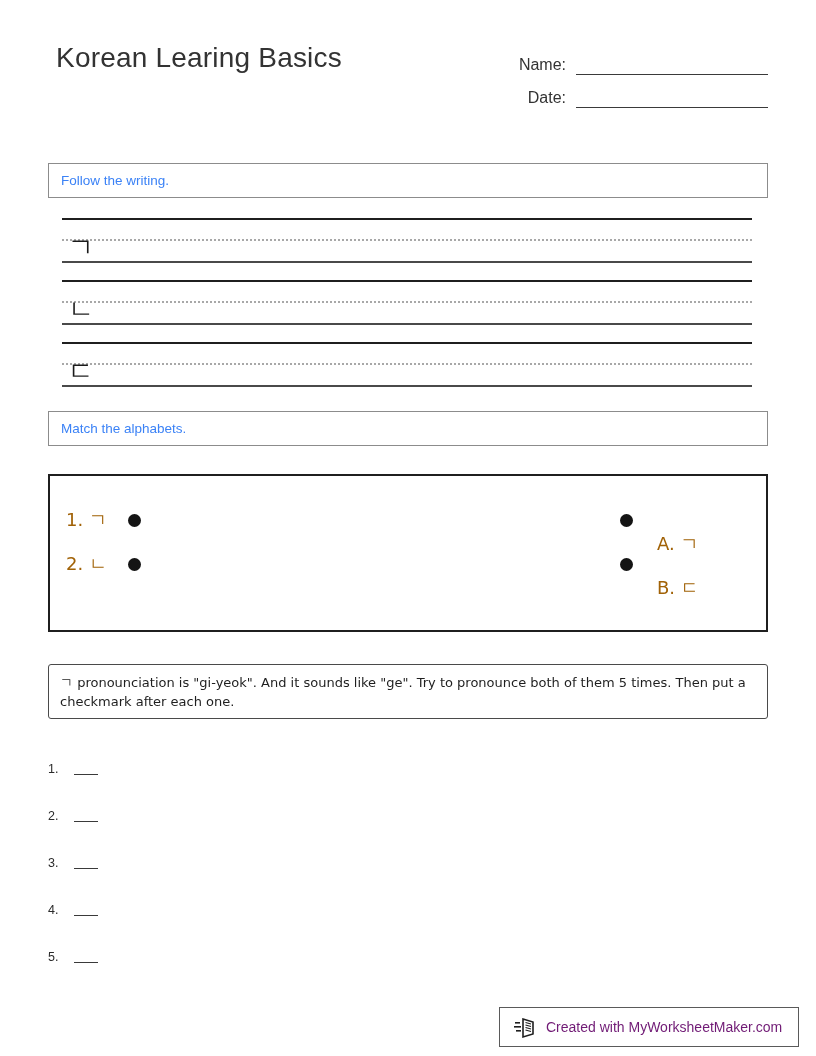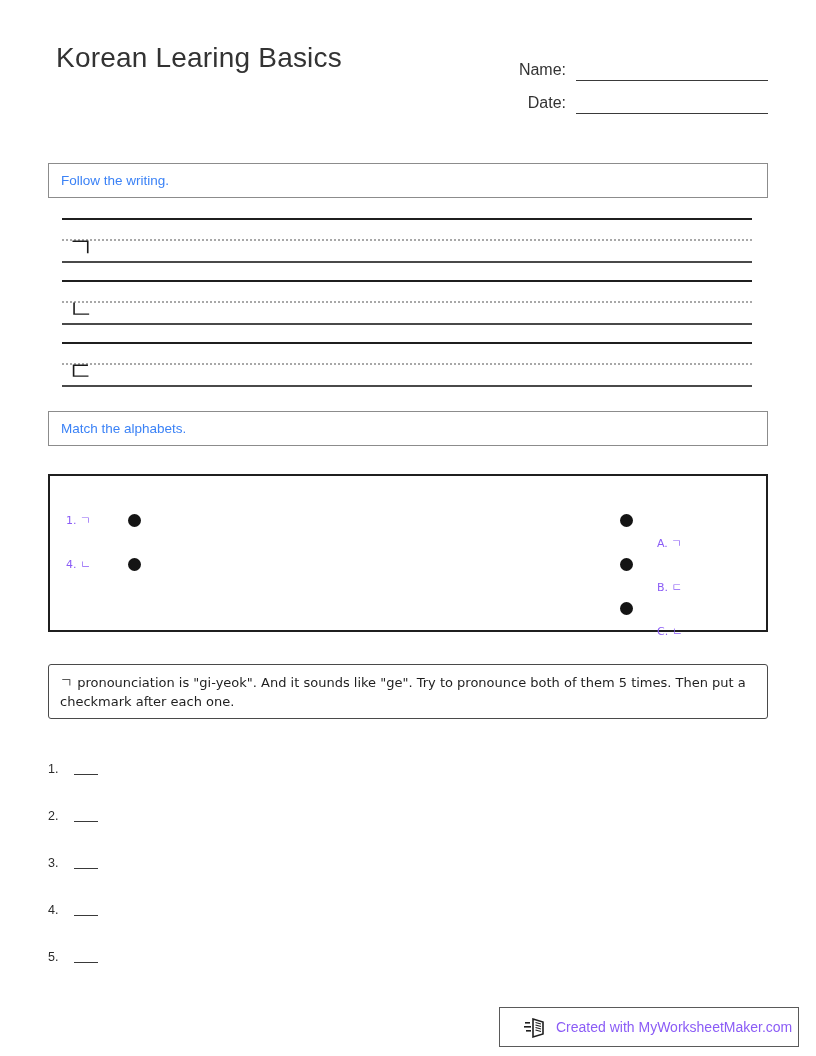--- a/index.html
+++ b/index.html
@@ -42,21 +42,21 @@
 
   .meta-fields {
     position: absolute;
     right: 0;
     top: 6px;
     width: 270px;
   }
 
   .meta-row {
     display: flex;
-    align-items: flex-end;
+    align-items: center;
     justify-content: flex-end;
     height: 33px;
   }
 
   .meta-label {
     font-size: 16px;
     color: #333333;
     padding-right: 10px;
     line-height: 22px;
   }
@@ -161,22 +161,22 @@
     display: flex;
     align-items: center;
     height: 44px;
   }
 
   .match-item-right {
     justify-content: flex-start;
   }
 
   .match-label {
-    font-size: 11px;
-    color: #8b5cf6;
+    font-size: 18px;
+    color: #a16207;
     width: 46px;
     font-family: "DejaVu Sans", sans-serif;
     white-space: nowrap;
   }
 
   .match-dot {
     width: 13px;
     height: 13px;
     border-radius: 50%;
     background: #141414;
@@ -235,23 +235,23 @@
   .footer-badge {
     position: absolute;
     left: 499px;
     top: 1007px;
     width: 300px;
     height: 40px;
     border: 1.2px solid #5a5a5a;
     background: #ffffff;
     display: flex;
     align-items: center;
-    padding-left: 24px;
+    padding-left: 14px;
     font-size: 14px;
-    color: #8b5cf6;
+    color: #701a75;
   }
 
   .footer-icon {
     width: 24px;
     height: 24px;
     margin-right: 8px;
     flex: none;
   }
 </style>
 </head>
@@ -308,37 +308,33 @@
   </div>
 
   <div class="match-box">
 
     <div class="match-col-left">
       <div class="match-item">
         <span class="match-label">1. ㄱ</span>
         <span class="match-dot"></span>
       </div>
       <div class="match-item">
-        <span class="match-label">4. ㄴ</span>
+        <span class="match-label">2. ㄴ</span>
         <span class="match-dot"></span>
       </div>
     </div>
 
     <div class="match-col-right">
       <div class="match-item match-item-right">
         <span class="match-dot"></span>
         <span class="match-label">A. ㄱ</span>
       </div>
       <div class="match-item match-item-right">
         <span class="match-dot"></span>
         <span class="match-label">B. ㄷ</span>
-      </div>
-      <div class="match-item match-item-right">
-        <span class="match-dot"></span>
-        <span class="match-label">C. ㄴ</span>
       </div>
     </div>
 
   </div>
 
   <div class="note-box">
     <span>ㄱ pronounciation is "gi-yeok". And it sounds like "ge". Try to pronounce both of them 5 times. Then put a checkmark after each one.</span>
   </div>
 
   <div class="blank-list">

